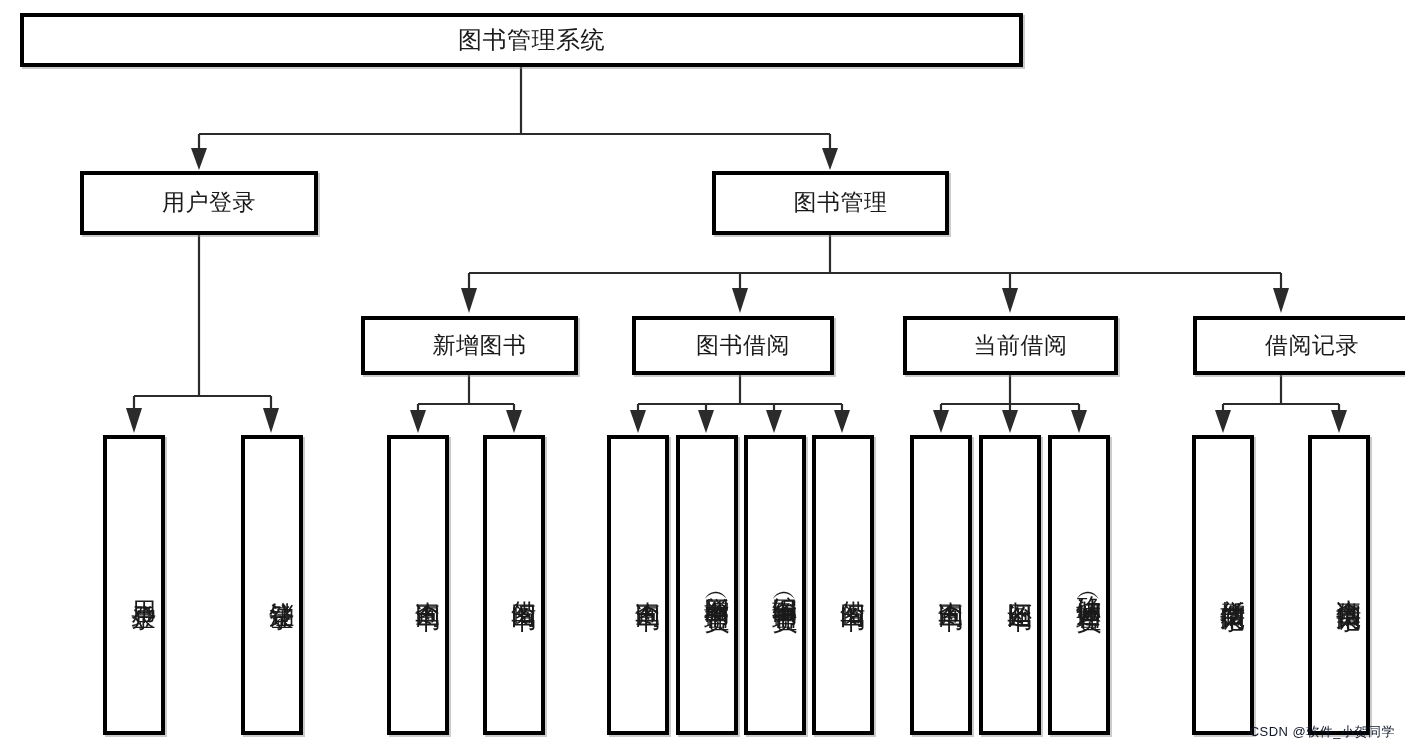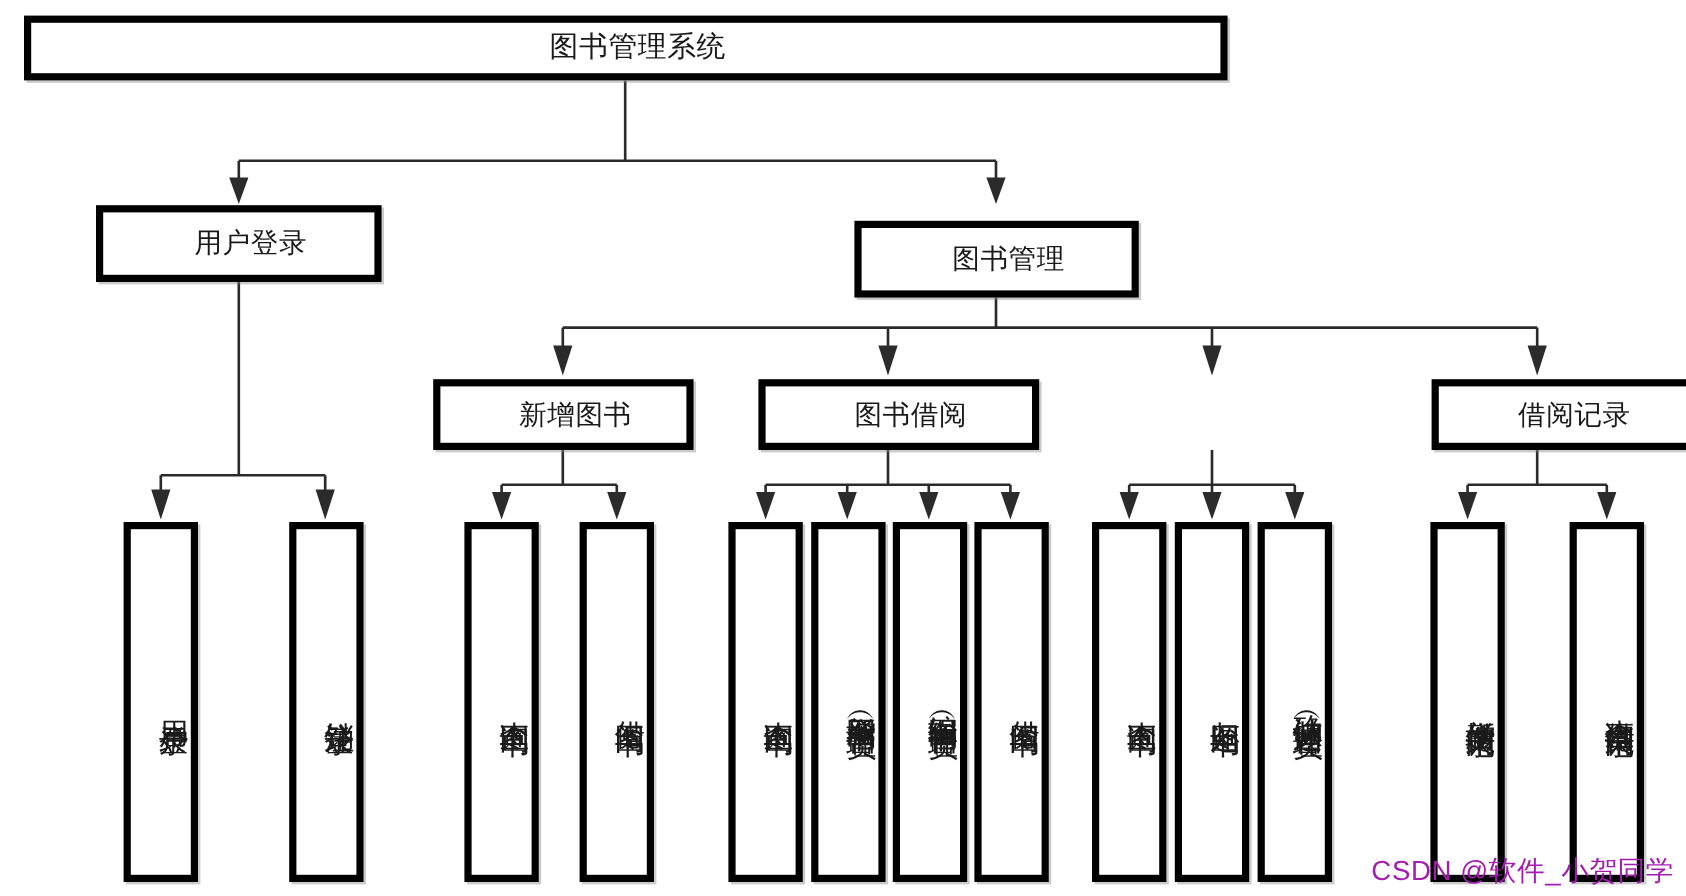--- a/index.html
+++ b/index.html
@@ -9,21 +9,21 @@
     font-family:"Liberation Sans","DejaVu Sans",sans-serif;
     overflow:hidden;
     position:relative;
   }
   #diagram{position:absolute;left:0;top:0;width:1405px;height:747px;}
 
   .node{
     position:absolute;
     box-sizing:border-box;
     background:#ffffff;
-    border:6px solid #000000;
+    border:4px solid #000000;
     box-shadow:2px 2px 0 rgba(140,140,140,.45);
     display:flex;
     align-items:center;
     justify-content:center;
     color:#1a1a1a;
     padding-left:20px;
   }
   .node .label{
     display:block;
     text-align:center;
@@ -58,22 +58,22 @@
     pointer-events:none;
   }
   svg#links path, svg#links line{
     stroke:#2b2b2b;stroke-width:2.2;fill:none;
   }
   svg#links polygon{fill:#2b2b2b;}
 
   #watermark{
     position:absolute;
     right:10px;bottom:6px;
-    font-size:23px;
-    color:#a21caf;
+    font-size:13px;
+    color:#0f172a;
     letter-spacing:.5px;
     white-space:nowrap;
     z-index:5;
     margin-top:28px;
   }
 </style>
 </head>
 <body>
 
 <div id="diagram">
@@ -140,29 +140,32 @@
     <polygon points="1331,410 1347,410 1339,433"></polygon>
   </svg>
 
   <div class="node horiz root" style="left:20px;top:13px;width:1003px;height:54px;">
     <span class="label">图书管理系统</span>
   </div>
 
   <div class="node horiz" style="left:80px;top:171px;width:238px;height:64px;">
     <span class="label">用户登录</span>
   </div>
-  <div class="node horiz" style="left:712px;top:171px;width:237px;height:64px;margin-top:13px;">
+  <div class="node horiz" style="left:712px;top:171px;width:237px;height:64px;">
     <span class="label">图书管理</span>
   </div>
 
   <div class="node horiz" style="left:361px;top:316px;width:217px;height:59px;">
     <span class="label">新增图书</span>
   </div>
-  <div class="node horiz" style="left:632px;top:316px;width:234px;height:59px;">
+  <div class="node horiz" style="left:632px;top:316px;width:202px;height:59px;">
     <span class="label">图书借阅</span>
+  </div>
+  <div class="node horiz" style="left:903px;top:316px;width:215px;height:59px;">
+    <span class="label">当前借阅</span>
   </div>
   <div class="node horiz" style="left:1172px;top:316px;width:218px;height:59px;margin-left:21px;">
     <span class="label">借阅记录</span>
   </div>
 
   <div class="node vert" style="left:103px;top:435px;width:62px;height:300px;">
     <span class="label">用户登录</span>
   </div>
   <div class="node vert" style="left:241px;top:435px;width:62px;height:300px;">
     <span class="label">注销登录</span>

